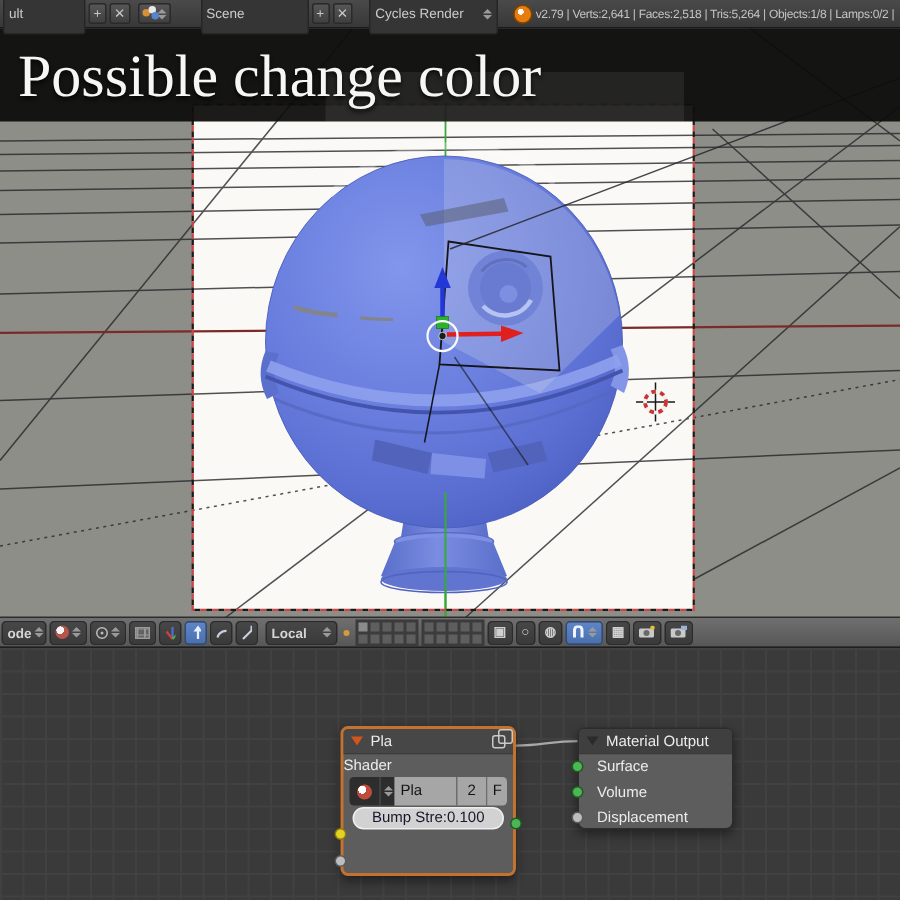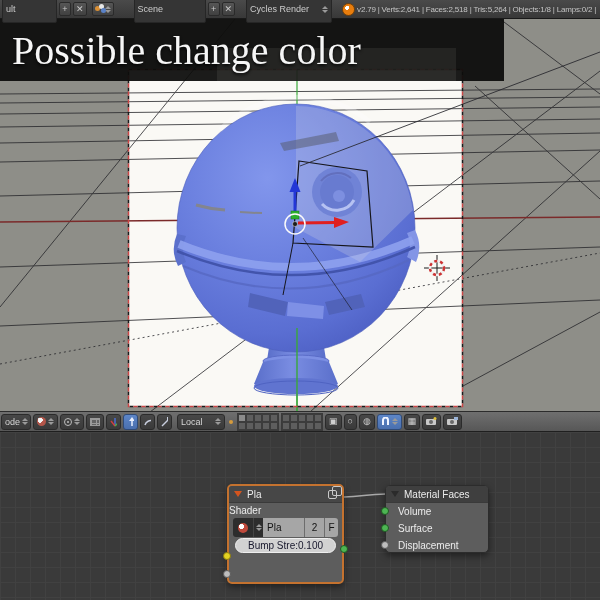--- a/index.html
+++ b/index.html
@@ -23,32 +23,32 @@
   .dot-ico b{position:absolute;border-radius:50%;width:5px;height:5px;}
   .blender-logo{width:13px;height:13px;border-radius:50%;
     background:radial-gradient(circle at 38% 35%, #ffffff 0 19%, #e87d0d 21% 100%);
     border:1px solid #7a4306;margin-left:8px;}
   #stats{font-size:8px;color:#c4c4c4;letter-spacing:-0.2px;white-space:nowrap;overflow:hidden;flex:1;}
 
   
   #viewport-svg{position:absolute;left:0;top:0;z-index:1;}
 
   
-  #title-banner{position:absolute;left:0;top:19px;width:504px;height:62px;
+  #title-banner{position:absolute;left:0;top:19px;width:600px;height:62px;
     background:rgba(13,13,12,0.94);z-index:20;}
   #title-banner .lighter{position:absolute;left:217px;top:29px;width:239px;height:33px;
     background:rgba(250,250,245,0.07);}
   #banner-title{position:absolute;left:12px;top:8px;font-family:"Liberation Serif",serif;
     font-size:40px;color:#f6f6f6;text-shadow:0 2px 3px rgba(0,0,0,0.8);white-space:nowrap;}
 
   
   #viewport-toolbar{position:absolute;left:0;top:411px;width:600px;height:21px;
     background:linear-gradient(#6f6f6f,#575757);border-top:1px solid #2c2c2c;
     border-bottom:1px solid #1f1f1f;display:flex;align-items:center;gap:2px;
-    padding:0 1px;z-index:25;}
+    padding:0 1px;z-index:25;font-weight:bold;}
   .tbtn{height:16px;background:linear-gradient(#474747,#3a3a3a);border:1px solid #2b2b2b;
     border-radius:3px;color:#d5d5d5;font-size:9px;display:flex;align-items:center;
     justify-content:center;gap:2px;padding:0 3px;}
   .tbtn.sel{background:linear-gradient(#5d86c8,#4a6fae);border-color:#2f4a77;}
   .mini-ico{font-size:9px;line-height:9px;color:#cfcfcf;}
   .sphere-ico{width:9px;height:9px;border-radius:50%;
     background:radial-gradient(circle at 35% 35%, #f5f5f5 0 30%, #b4564a 32% 100%);}
   .pivot-ico{width:8px;height:8px;border-radius:50%;border:1px solid #bbbbbb;position:relative;}
   .pivot-ico::after{content:"";position:absolute;left:2px;top:2px;width:2px;height:2px;border-radius:50%;background:#bbbbbb;}
   .grid-ico{width:10px;height:8px;
@@ -406,27 +406,27 @@
         <div class="bump-pill">Bump Stre:0.100</div>
       </div>
       <span class="socket green" style="right:-6px;top:59px;"></span>
       <span class="socket yellow" style="left:-6px;top:66px;"></span>
       <span class="socket gray" style="left:-6px;top:84px;"></span>
     </div>
 
     <div class="node" id="node-output">
       <div class="node-header">
         <span class="tri dark"></span>
-        <span>Material Faces</span>
+        <span>Material Output</span>
+      </div>
+      <div class="out-row">
+        <span>Surface</span>
       </div>
       <div class="out-row">
         <span>Volume</span>
-      </div>
-      <div class="out-row">
-        <span>Surface</span>
       </div>
       <div class="out-row">
         <span>Displacement</span>
       </div>
       <span class="socket green" style="left:-5px;top:21px;"></span>
       <span class="socket green" style="left:-5px;top:38px;"></span>
       <span class="socket gray" style="left:-5px;top:55px;"></span>
     </div>
   </div>
 

